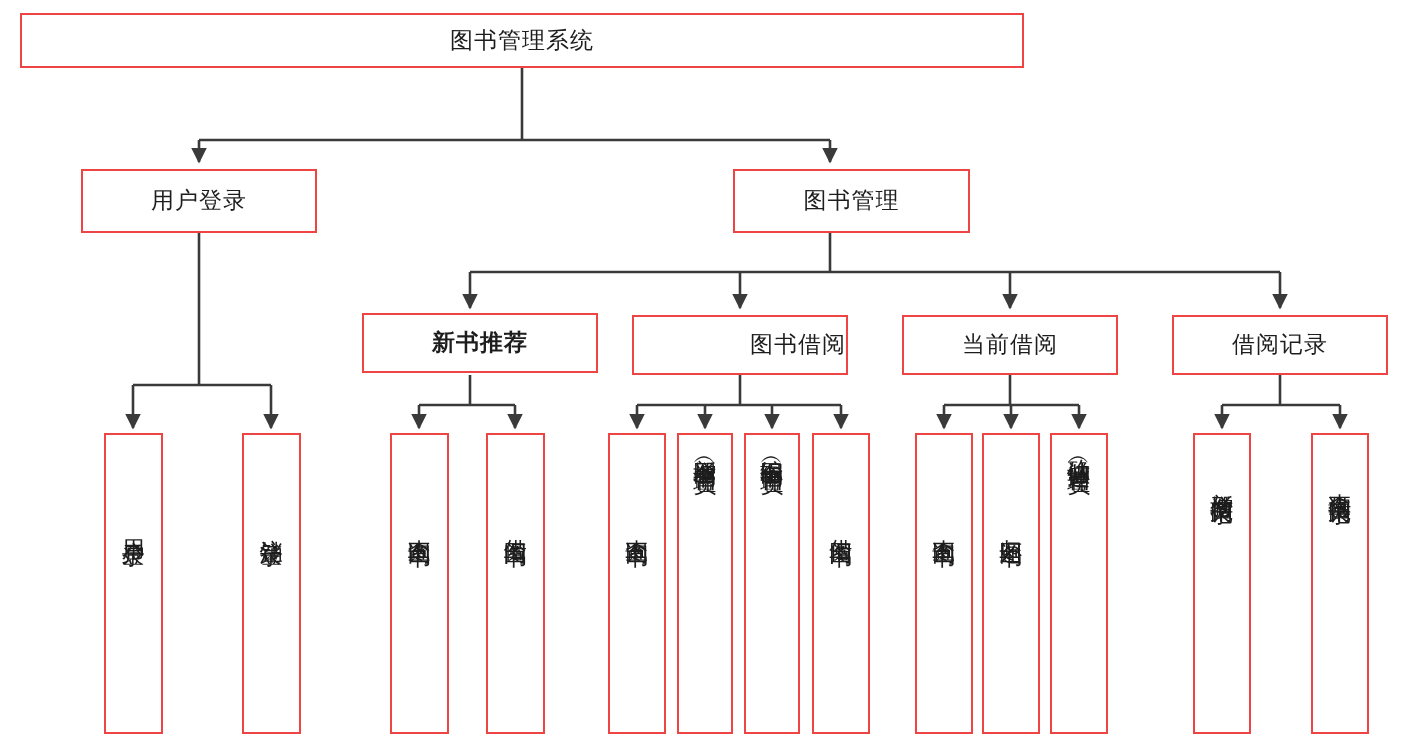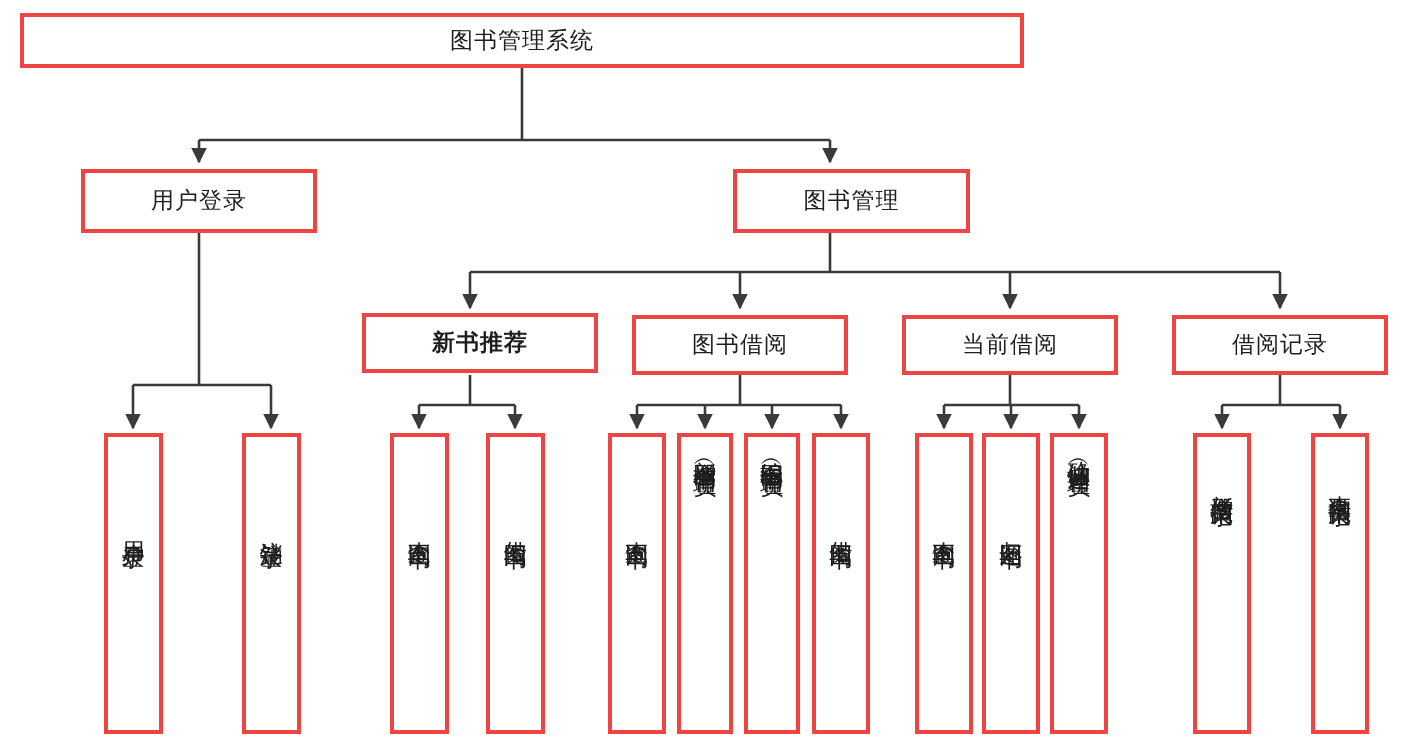--- a/index.html
+++ b/index.html
@@ -20,21 +20,21 @@
   #edges {
     position: absolute;
     left: 0;
     top: 0;
     width: 1405px;
     height: 747px;
   }
   .node {
     position: absolute;
     box-sizing: border-box;
-    border: 4px solid #ef4444;
+    border: 2px solid #ef4444;
     background: #ffffff;
     display: flex;
     align-items: center;
     justify-content: center;
     color: #1d1d1d;
   }
   .node-h .node-label {
     font-size: 23px;
     line-height: 1.1;
     letter-spacing: 1px;
@@ -124,21 +124,21 @@
   <div class="node node-h" style="left:81px; top:169px; width:236px; height:64px;">
     <span class="node-label">用户登录</span>
   </div>
   <div class="node node-h" style="left:733px; top:169px; width:237px; height:64px;">
     <span class="node-label">图书管理</span>
   </div>
 
   <div class="node node-h" style="left:362px; top:313px; width:236px; height:60px;font-weight:bold;">
     <span class="node-label">新书推荐</span>
   </div>
-  <div class="node node-h" style="left:632px; top:315px; width:216px; height:60px;">
+  <div class="node node-h" style="left:632px; top:315px; width:216px; height:60px;justify-content:flex-end;">
     <span class="node-label">图书借阅</span>
   </div>
   <div class="node node-h" style="left:1172px; top:315px; width:216px; height:60px;">
     <span class="node-label">借阅记录</span>
   </div>
   <div class="node node-h" style="left:902px; top:315px; width:216px; height:60px;">
     <span class="node-label">当前借阅</span>
   </div>
 
   <div class="node node-v" style="left:104px; top:433px; width:59px; height:301px; padding-top:86px;">

